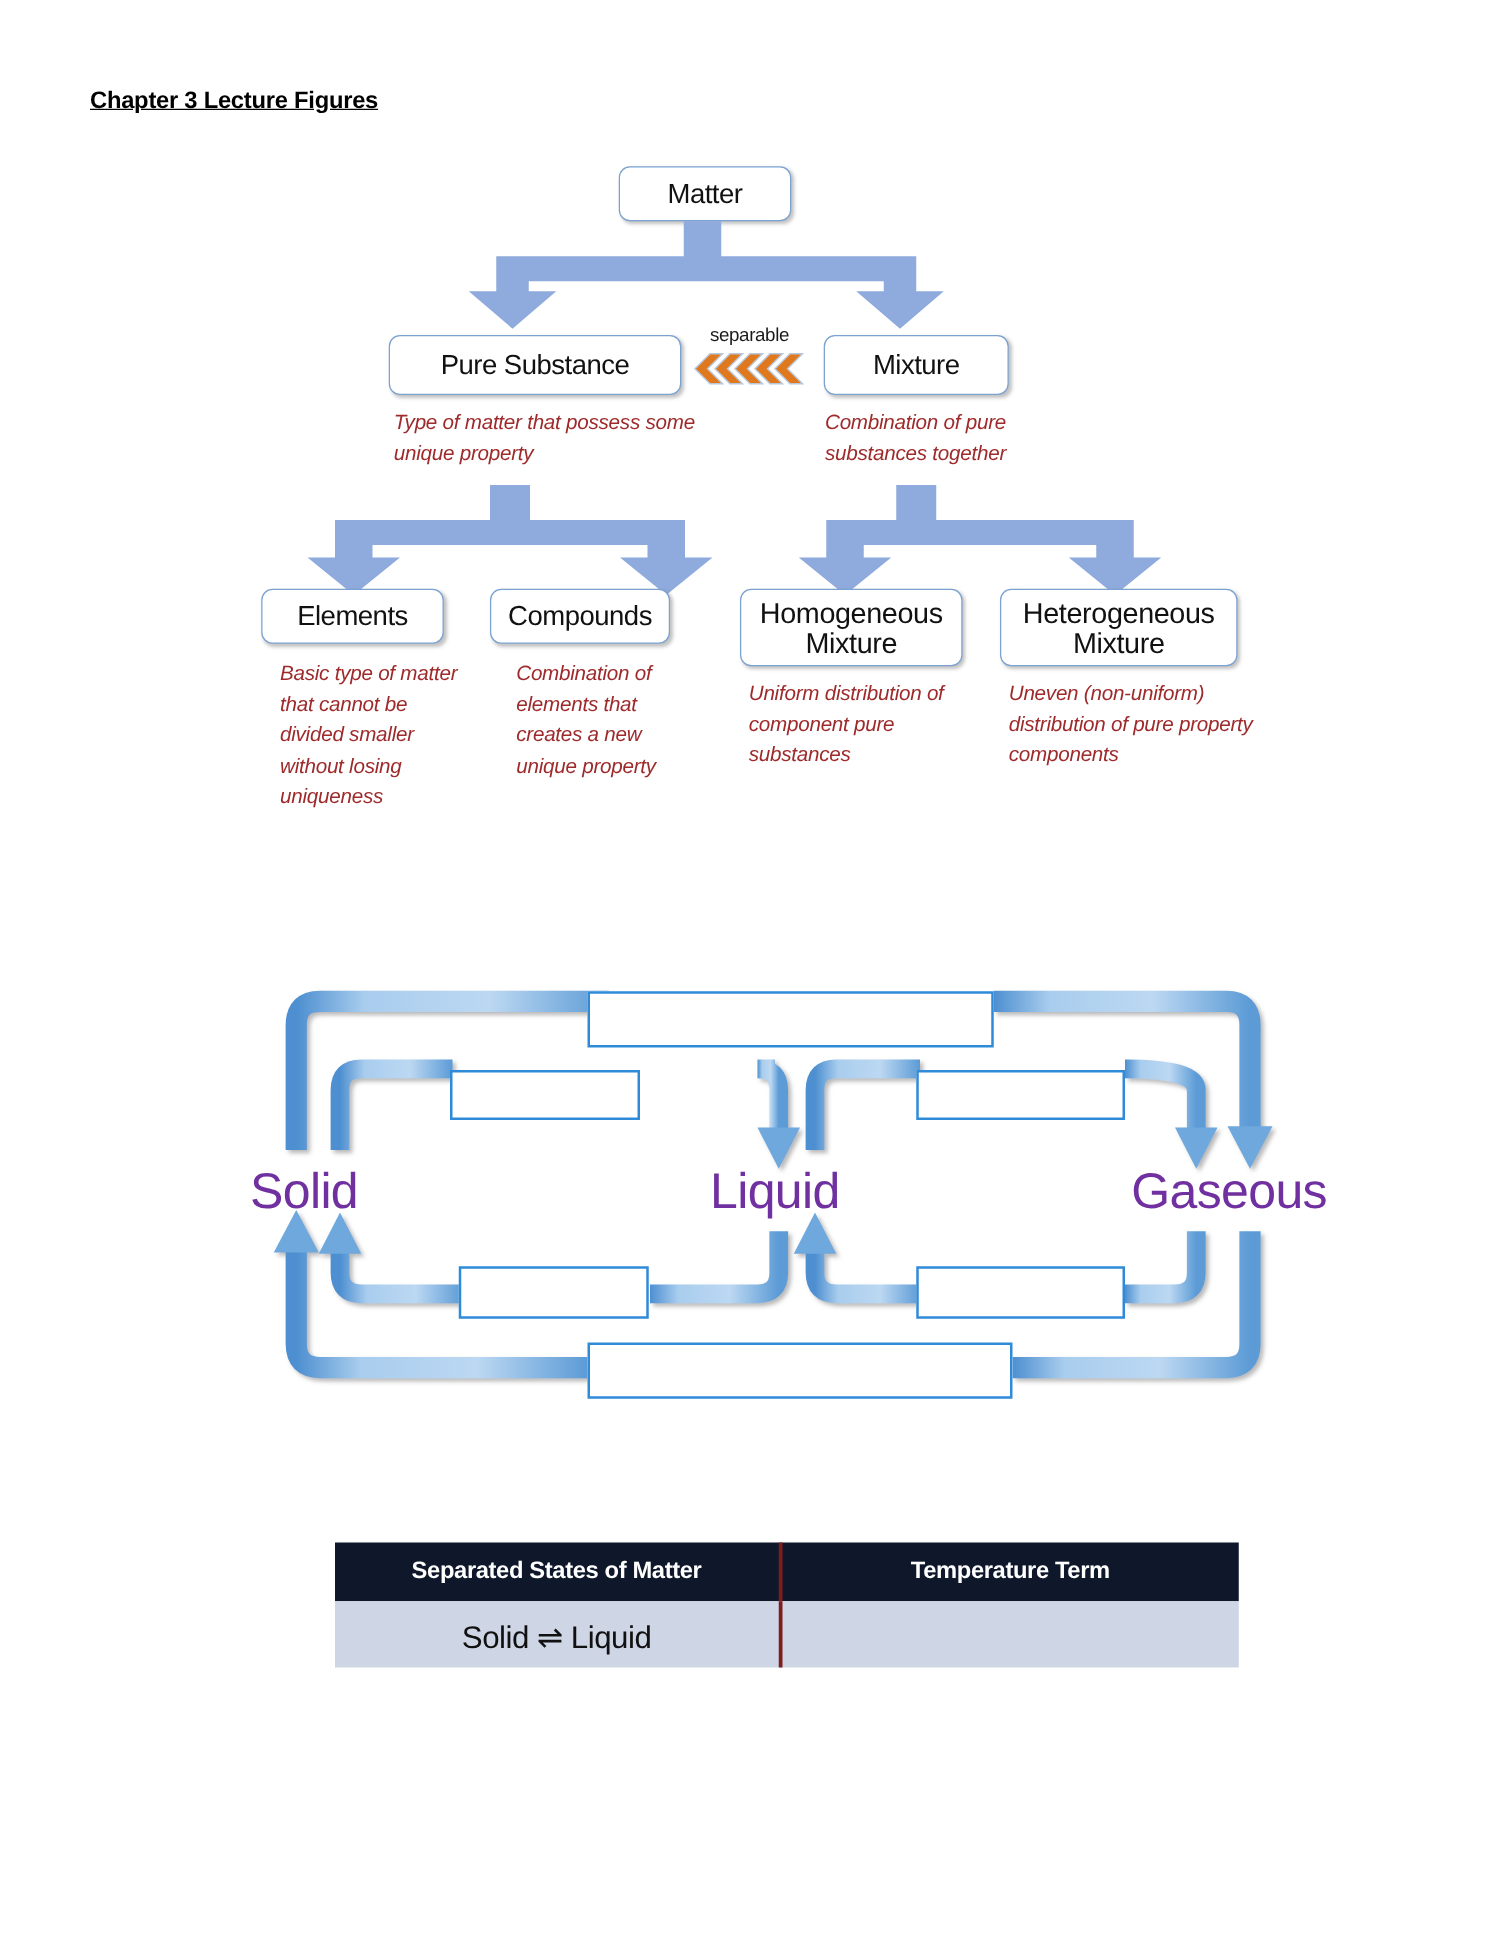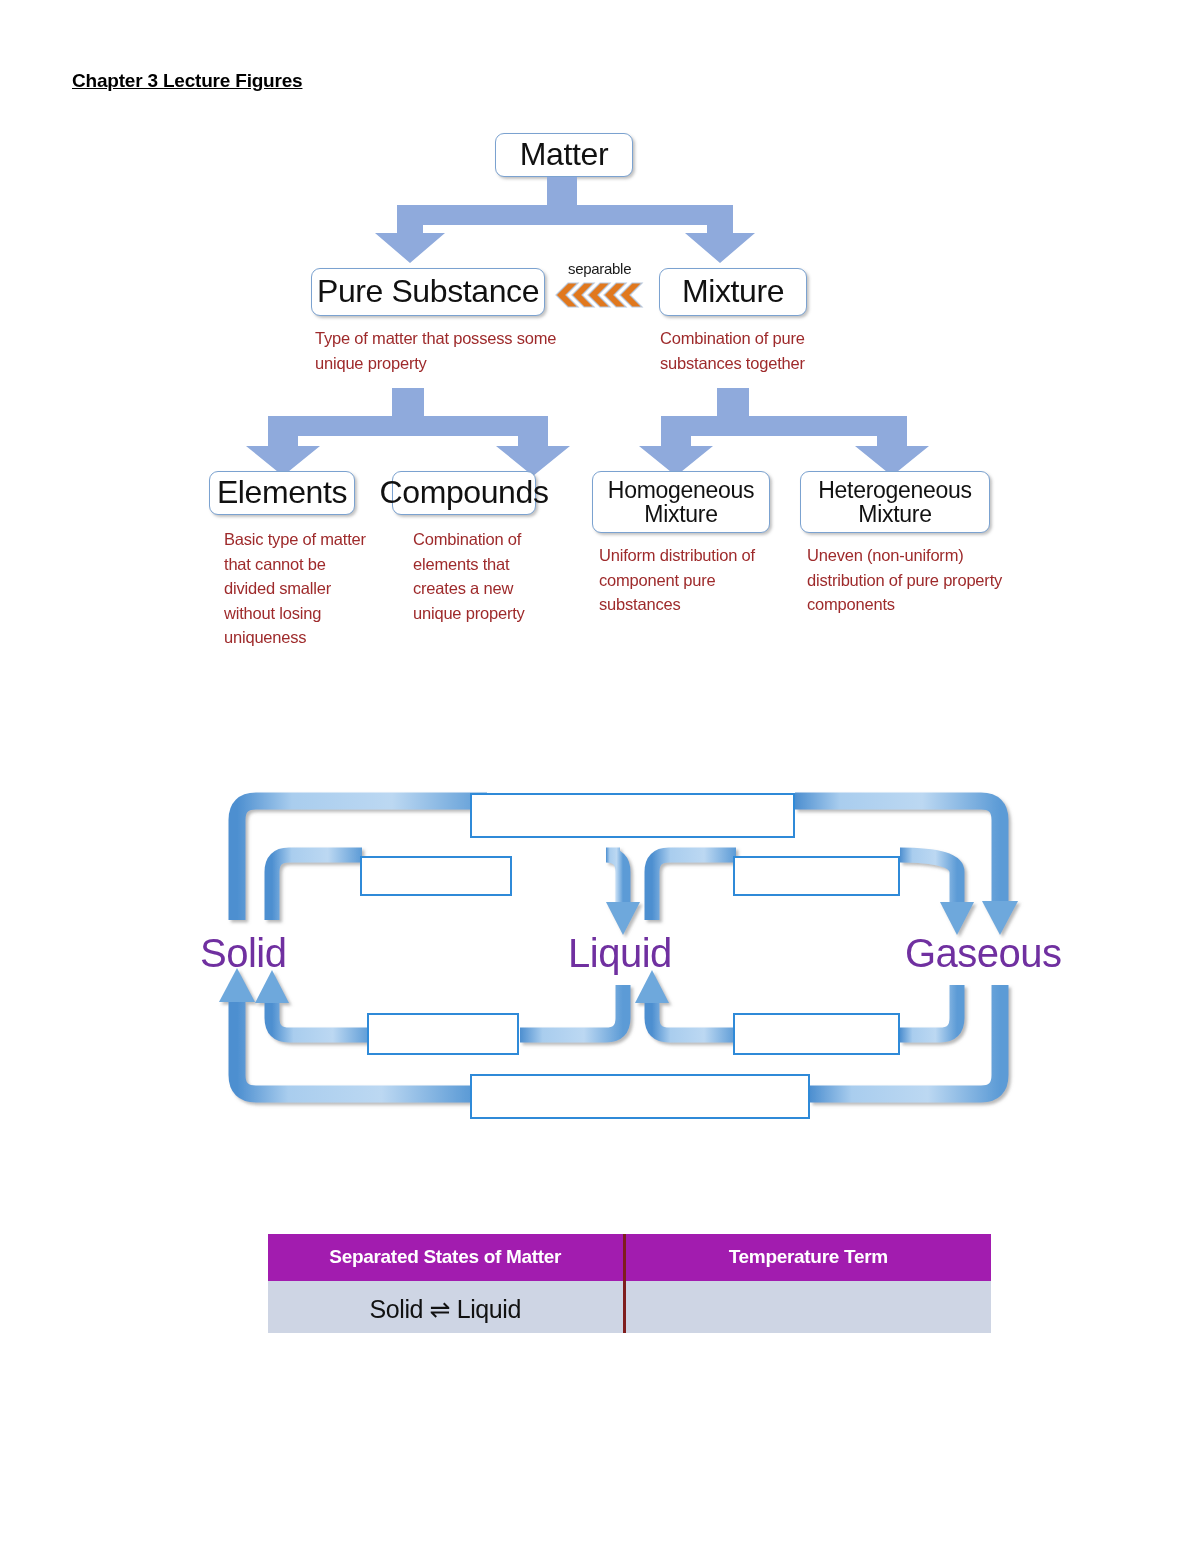--- a/index.html
+++ b/index.html
@@ -33,32 +33,33 @@
     position: absolute;
     box-sizing: border-box;
     background: #ffffff;
     border: 1.6px solid #7ba2d0;
     border-radius: 9px;
     box-shadow: 2px 2px 3px rgba(120,120,120,0.45);
     display: flex;
     align-items: center;
     justify-content: center;
     text-align: center;
-    font-size: 32px;
+    font-size: 22px;
     line-height: 1.06;
     color: #111;
     font-family: "Liberation Sans", sans-serif;
     letter-spacing: -0.4px;
   }
   .node.two-line { font-size: 23px; letter-spacing: -0.3px; }
 
   
   .annot {
     position: absolute;
     color: #9e2a2b;
+    font-style: italic;
     font-size: 16.5px;
     line-height: 1.49;
     font-family: "Liberation Sans", sans-serif;
     letter-spacing: -0.2px;
   }
 
   
   .split-arrow { position: absolute; }
   .split-arrow svg { display: block; overflow: visible; }
 
@@ -95,21 +96,21 @@
     border: 2.2px solid #2f8ad8;
   }
 
   
   .matter-table {
     position: absolute;
     border-collapse: collapse;
     table-layout: fixed;
   }
   .matter-table th {
-    background: #a21caf;
+    background: #0f172a;
     color: #ffffff;
     font-size: 19px;
     font-weight: bold;
     letter-spacing: -0.3px;
     padding: 12px 0 13px 0;
     text-align: center;
     border: none;
     font-family: "Liberation Sans", sans-serif;
   }
   .matter-table td {

